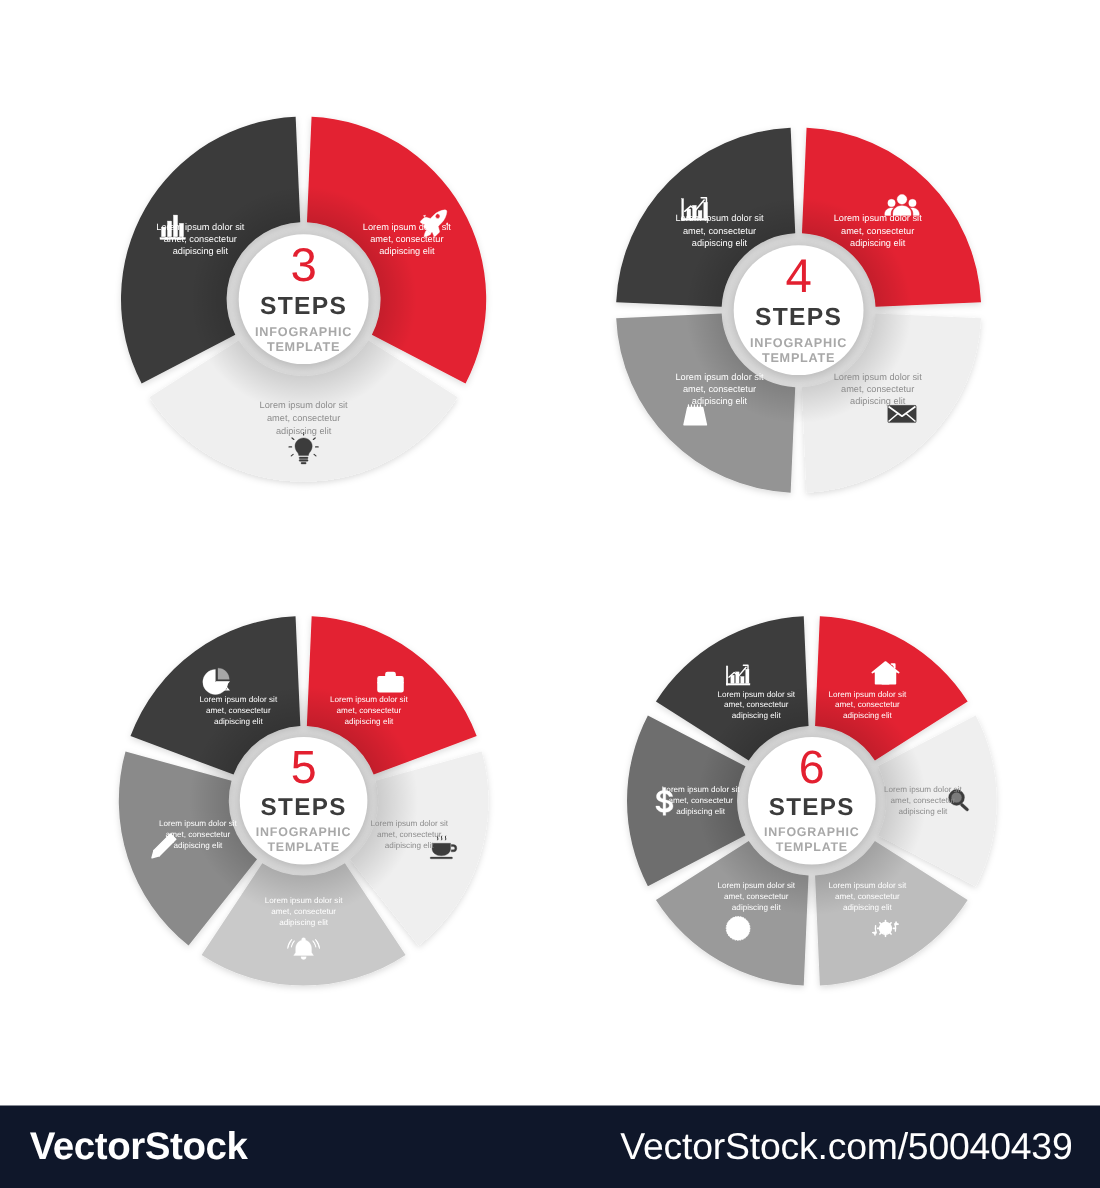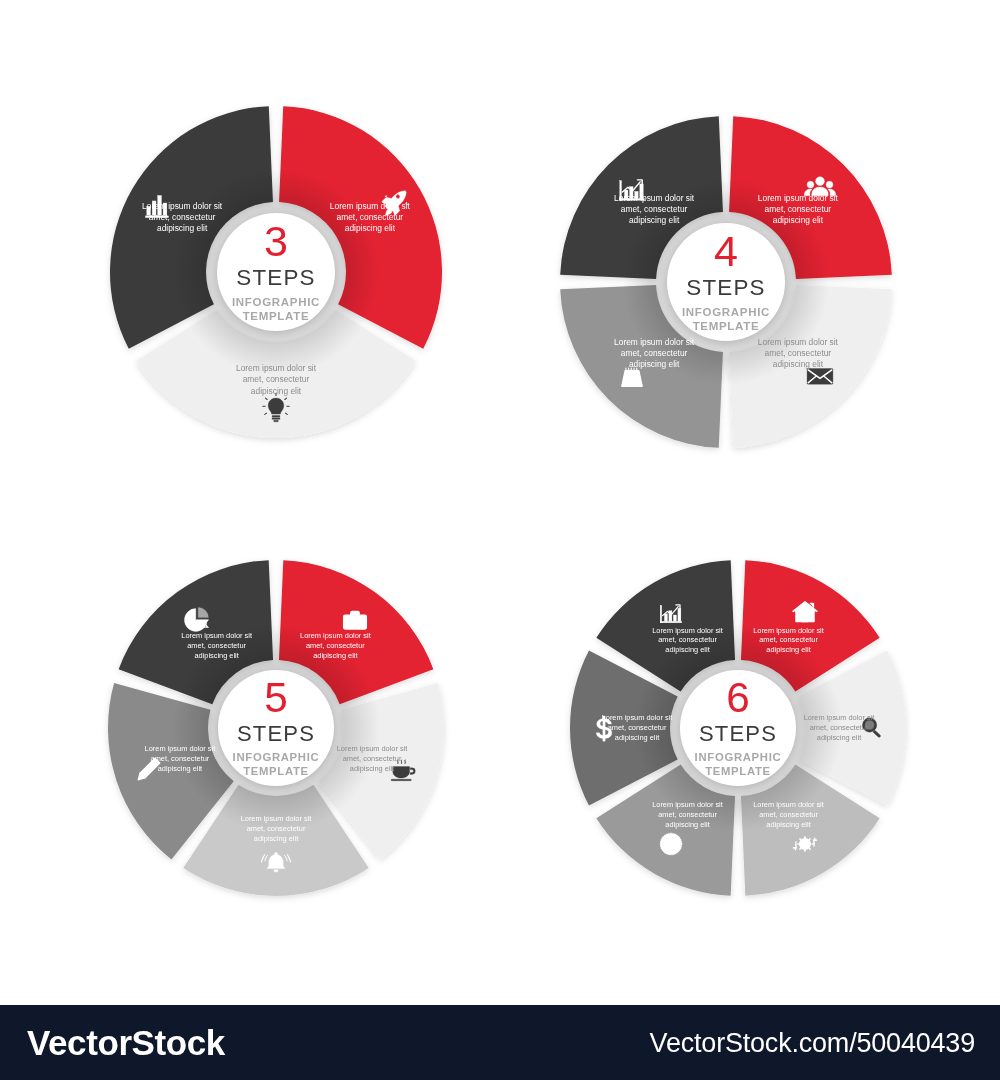--- a/index.html
+++ b/index.html
@@ -44,21 +44,21 @@
     line-height: 1;
   }
   .hub-num {
     color: #e32030;
     font-weight: 400;
     line-height: 0.95;
     letter-spacing: 0px;
   }
   .hub-steps {
     color: #3b3b3b;
-    font-weight: 400;
+    font-weight: 700;
     letter-spacing: 1.2px;
     line-height: 1.05;
   }
   .hub-sub {
     color: #a8a8a8;
     font-weight: 700;
     letter-spacing: 0.7px;
     line-height: 1.25;
   }
 
@@ -96,21 +96,21 @@
     font-weight: 700;
     font-family: "Liberation Sans", sans-serif;
     letter-spacing: -0.4px;
   }
   #footer .wm-right {
     position: absolute;
     right: 25px;
     top: 50%;
     transform: translateY(-50%);
     color: #ffffff;
-    font-size: 27px;
+    font-size: 34px;
     font-weight: 400;
     font-family: "Liberation Sans", sans-serif;
     letter-spacing: -0.2px;
   }
 </style>
 </head>
 <body>
 
 <div id="stage">
     <div class="wheel" style="left: 96px; top: 92px; width: 360px; height: 360px;">

